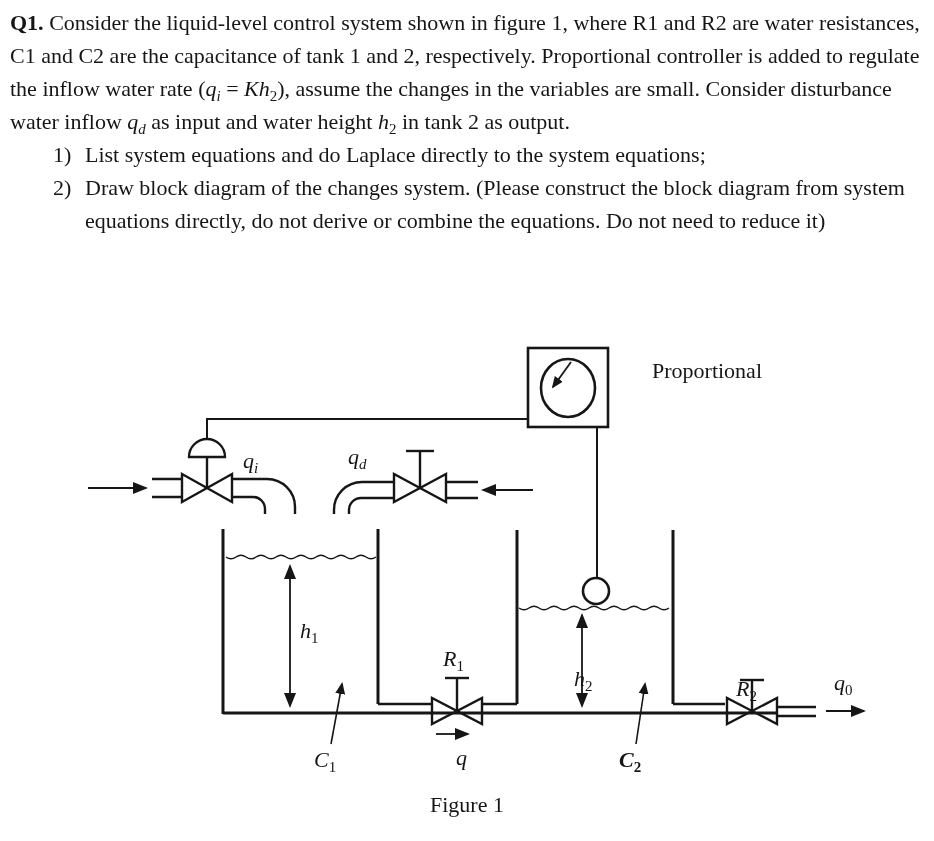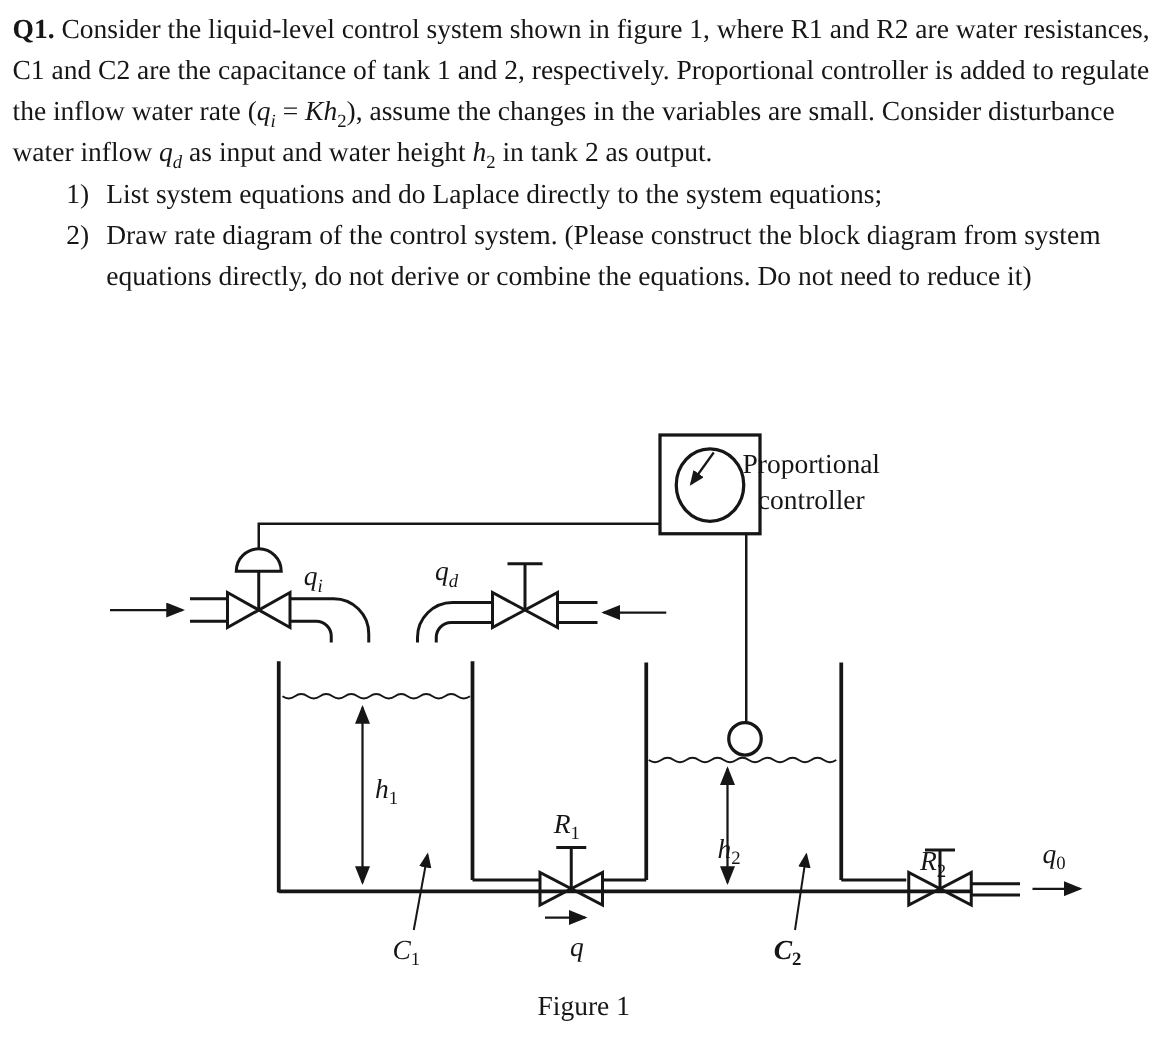--- a/index.html
+++ b/index.html
@@ -20,21 +20,21 @@
   .para { margin: 0; }
   .plist { margin: 0; }
   .plist-item { display: flex; }
   .plist-num { flex: none; width: 32px; margin-left: 43px; }
   .plist-text { flex: 1; }
   sub { font-size: 68%; line-height: 0; }
   
   .figure { position: absolute; left: 0; top: 310px; width: 934px; height: 531px; }
   .figure svg { position: absolute; left: 0; top: 0; }
   .ctrl-label {
-    position: absolute; left: 578px; top: 46px; width: 142px;
+    position: absolute; left: 636px; top: 46px; width: 142px;
     text-align: center; font-size: 22px; line-height: 29px; font-style: normal;
   }
   .mlabel {
     position: absolute; font-size: 22px; font-style: italic; line-height: 1.1;
     white-space: nowrap;
   }
   .mlabel sub { font-size: 15px; font-style: normal; }
   .mlabel sub.it { font-style: italic; }
   .caption {
     position: absolute; left: 372px; top: 482px; width: 190px;
@@ -48,21 +48,21 @@
 
   <div class="text-block">
     <p class="para"><span style="font-weight: bold;">Q1.</span><span> Consider the liquid-level control system shown in figure 1, where R1 and R2 are water resistances, C1 and C2 are the capacitance of tank 1 and 2, respectively. Proportional controller is added to regulate the inflow water rate (</span><span style="font-style: italic;">q</span><sub style="font-style: italic;">i</sub><span> = </span><span style="font-style: italic;">Kh</span><sub>2</sub><span>), assume the changes in the variables are small. Consider disturbance water inflow </span><span style="font-style: italic;">q</span><sub style="font-style: italic;">d</sub><span> as input and water height </span><span style="font-style: italic;">h</span><sub>2</sub><span> in tank 2 as output.</span></p>
     <div class="plist">
       <div class="plist-item">
         <span class="plist-num">1)</span>
         <span class="plist-text"><span>List system equations and do Laplace directly to the system equations;</span></span>
       </div>
       <div class="plist-item">
         <span class="plist-num">2)</span>
-        <span class="plist-text"><span>Draw rate diagram of the control system. (Please construct the block diagram from system equations directly, do not derive or combine the equations. Do not need to reduce it)</span></span>
+        <span class="plist-text"><span>Draw block diagram of the changes system. (Please construct the block diagram from system equations directly, do not derive or combine the equations. Do not need to reduce it)</span></span>
       </div>
     </div>
   </div>
 
   <div class="figure">
 
     <svg width="934" height="531" viewBox="0 0 934 531">
       <defs>
         <marker id="ah" markerUnits="userSpaceOnUse" markerWidth="15" markerHeight="12" viewBox="0 0 15 12" refX="13" refY="6" orient="auto-start-reverse">
           <path d="M0,0 L15,6 L0,12 Z" fill="#161616"></path>
@@ -150,21 +150,20 @@
         <line x1="290" y1="256" x2="290" y2="396" stroke-width="1.8" marker-start="url(#ah)" marker-end="url(#ah)"></line>
         <line x1="582" y1="305" x2="582" y2="396" stroke-width="1.8" marker-start="url(#ah)" marker-end="url(#ah)"></line>
 
         <line x1="331" y1="434" x2="342" y2="374" stroke-width="1.6" marker-end="url(#ahs)"></line>
         <line x1="636" y1="434" x2="645" y2="374" stroke-width="1.6" marker-end="url(#ahs)"></line>
       </g>
     </svg>
 
     <div class="ctrl-label">
       <div>Proportional</div>
-      <div>controller</div>
     </div>
 
     <span class="mlabel" style="left:243px; top:139px;text-align:center;"><i>q</i><sub class="it">i</sub></span>
     <span class="mlabel" style="left:348px; top:135px;"><i>q</i><sub class="it">d</sub></span>
     <span class="mlabel" style="left:300px; top:309px;"><i>h</i><sub>1</sub></span>
     <span class="mlabel" style="left:574px; top:337px;margin-top:20px;"><i>h</i><sub>2</sub></span>
     <span class="mlabel" style="left:443px; top:337px;"><i>R</i><sub>1</sub></span>
     <span class="mlabel" style="left:736px; top:339px;margin-top:28px;"><i>R</i><sub>2</sub></span>
     <span class="mlabel" style="left:314px; top:438px;"><i>C</i><sub>1</sub></span>
     <span class="mlabel" style="left:619px; top:438px;font-weight:bold;"><i>C</i><sub>2</sub></span>

